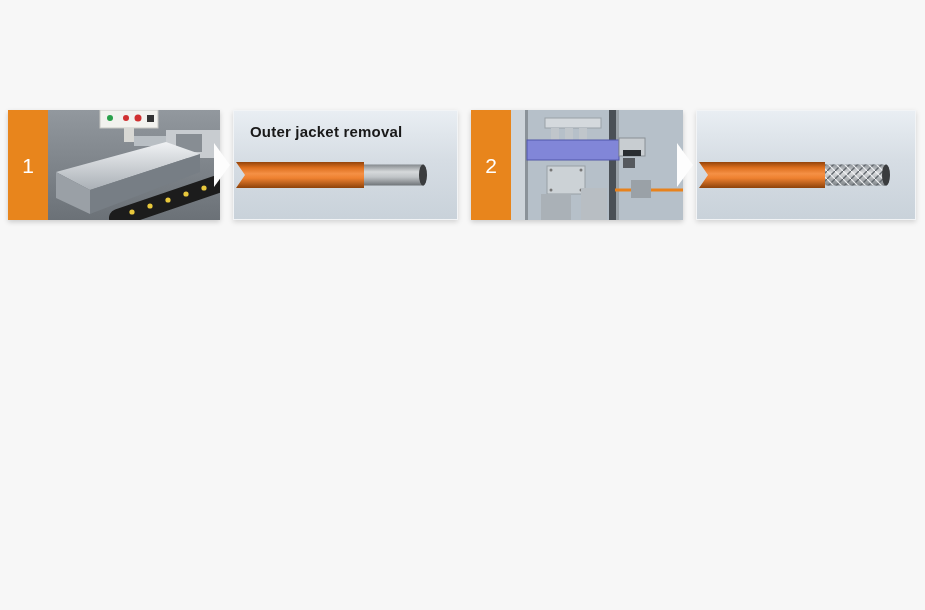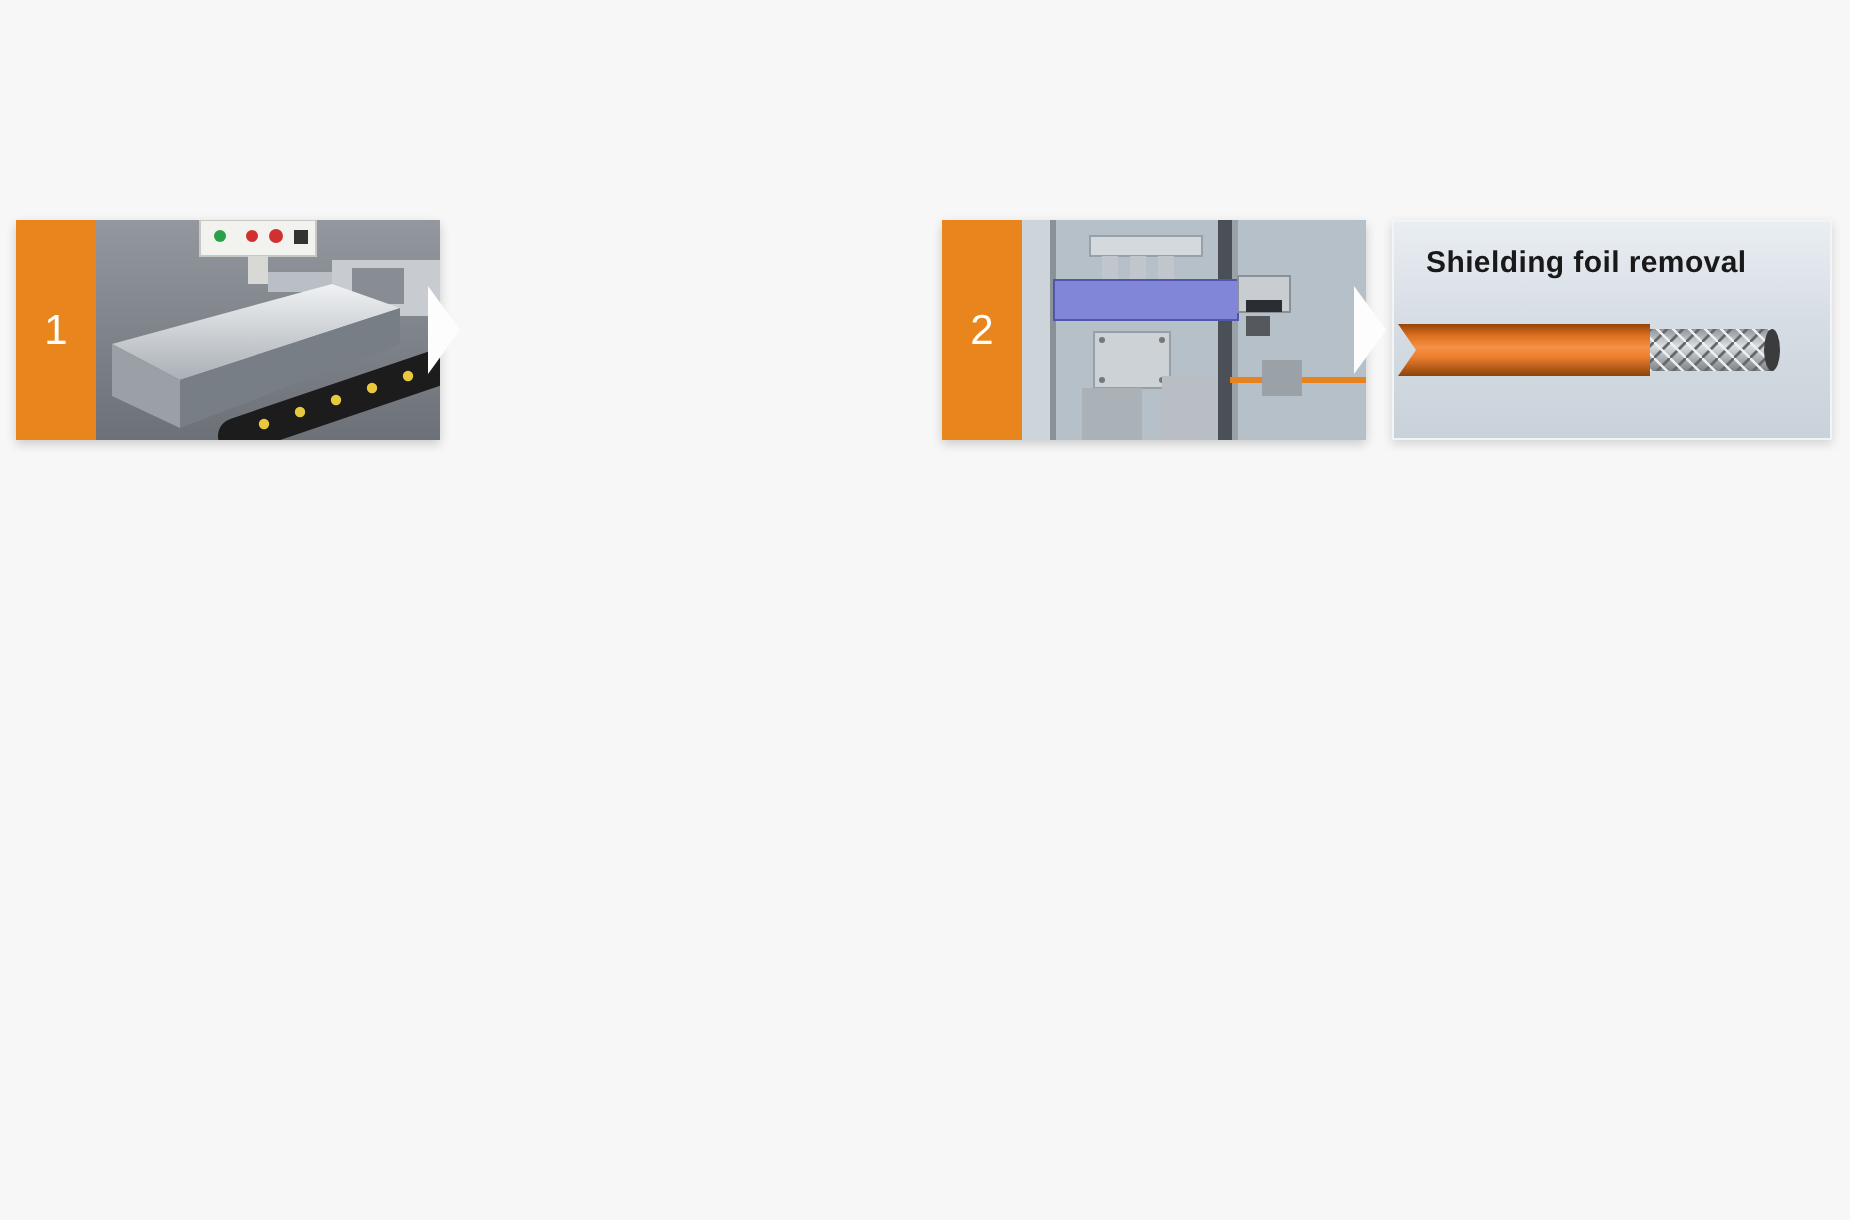--- a/index.html
+++ b/index.html
@@ -145,20 +145,28 @@
             <circle cx="120" cy="90" r="2.6" fill="#e8c83c"></circle>
             <circle cx="138" cy="84" r="2.6" fill="#e8c83c"></circle>
             <circle cx="156" cy="78" r="2.6" fill="#e8c83c"></circle>
           </g>
         </svg>
         <svg class="chev" viewBox="0 0 16 44">
           <polygon points="0,0 16,22 0,44" fill="#fdfdfd"></polygon>
         </svg>
       </div>
     </div>
+    <div class="panel">
+      <div class="title">Outer jacket removal</div>
+      <svg class="cable" width="200" height="56" viewBox="0 0 200 56">
+        <rect x="126" y="17.5" width="62" height="21" fill="url(#gradGray)"></rect>
+        <ellipse cx="187" cy="28" rx="4" ry="10.5" fill="#3a3c3e"></ellipse>
+        <path d="M0,15 L128,15 L128,41 L0,41 L9,28 Z" fill="url(#gradOrange)"></path>
+      </svg>
+    </div>
   </div>
 
   <div class="step col-left">
     <div class="photo-group">
       <div class="badge">
         <span>2</span>
       </div>
       <div class="photo">
         <svg class="machine" viewBox="0 0 172 110" preserveAspectRatio="none">
           <rect width="172" height="110" fill="#b6c0c9"></rect>
@@ -193,21 +201,20 @@
             <rect x="70" y="78" width="26" height="32" fill="#b8bec3"></rect>
             <rect x="120" y="70" width="20" height="18" fill="#9aa1a7"></rect>
           </g>
         </svg>
         <svg class="chev" viewBox="0 0 16 44">
           <polygon points="0,0 16,22 0,44" fill="#fdfdfd"></polygon>
         </svg>
       </div>
     </div>
     <div class="panel">
-      <div class="title">Shielding foil removal</div>
       <svg class="cable" width="200" height="56" viewBox="0 0 200 56">
         <g>
           <rect x="124" y="17.5" width="64" height="21" fill="url(#gradBraid)"></rect>
           <rect x="124" y="17.5" width="64" height="21" fill="url(#braidPat)"></rect>
         </g>
         <ellipse cx="187" cy="28" rx="4" ry="10.5" fill="#3a3c3e"></ellipse>
         <path d="M0,15 L126,15 L126,41 L0,41 L9,28 Z" fill="url(#gradOrange)"></path>
       </svg>
     </div>
   </div>

